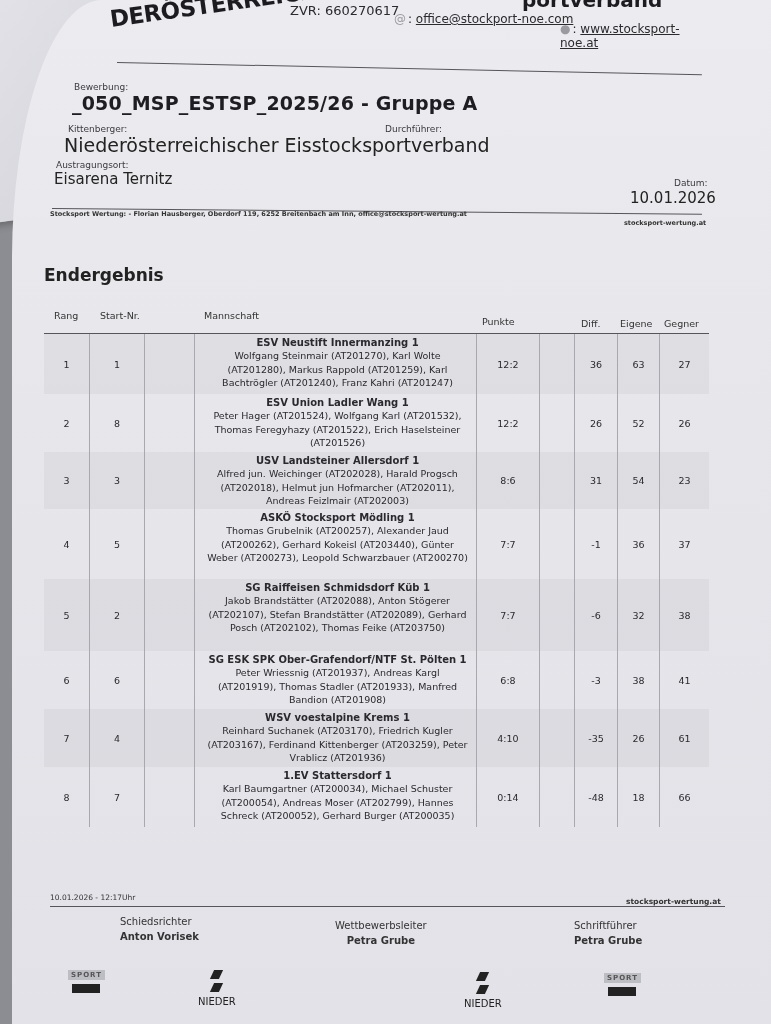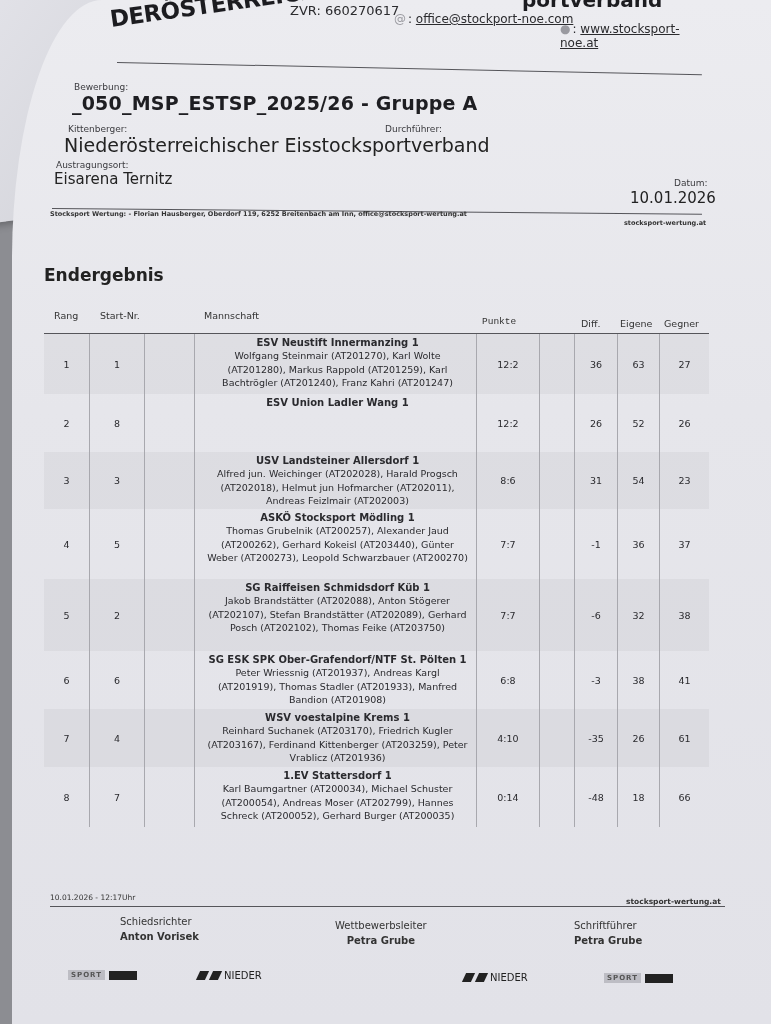--- a/index.html
+++ b/index.html
@@ -73,21 +73,21 @@
     .c-eig { width: 42px; }
     .c-geg { width: 50px; }
     .team-name { font-weight: bold; font-size: 10px; display: block; line-height: 13px; }
     .players { font-size: 9.5px; line-height: 13.5px; display: block; }
 
     .footer-rule { position: absolute; left: 38px; top: 906px; width: 675px; height: 1px; background: #55555a; }
     .footer-stamp { position: absolute; left: 38px; top: 893px; font-size: 7.5px; color: #333; }
     .footer-site { position: absolute; left: 614px; top: 897px; font-size: 7.5px; font-weight: bold; color: #333; }
     .sig { position: absolute; font-size: 10px; color: #333; text-align: left; }
     .sig b { display: block; margin-top: 4px; }
-    .logo { position: absolute; font-size: 10px; color: #222; display: flex; align-items: center; gap: 4px; }
+    .logo { position: absolute; font-size: 10px; color: #222; display: flex; align-items: center; gap: 4px; flex-direction: column; }
     .logo .sport { font-size: 7px; font-weight: bold; letter-spacing: 1px; background: #bdbdc4; padding: 1px 3px; color: #555; }
     .logo .blk { width: 28px; height: 9px; background: #222; display: inline-block; }
     .logo .para { width: 9px; height: 9px; background: #222; transform: skewX(-25deg); display: inline-block; }
   </style>
 </head>
 <body>
 
 <div class="back-sheet">
   <div class="back-sheet-text"></div>
 </div>
@@ -127,21 +127,21 @@
   <div class="wertung-info">Stocksport Wertung: - Florian Hausberger, Oberdorf 119, 6252 Breitenbach am Inn, office@stocksport-wertung.at</div>
   <div class="wertung-site">stocksport-wertung.at</div>
 
   <div class="section-title">Endergebnis</div>
 
   <div class="table">
     <div class="thead">
       <span style="left:10px;">Rang</span>
       <span style="left:56px;">Start-Nr.</span>
       <span style="left:160px;">Mannschaft</span>
-      <span style="left:438px; top:8px;font-family:Liberation Mono, monospace;">Punkte</span>
+      <span style="left:438px; top:8px;">Punkte</span>
       <span style="left:537px; top:10px;">Diff.</span>
       <span style="left:576px; top:10px;">Eigene</span>
       <span style="left:620px; top:10px;">Gegner</span>
     </div>
 
     <div class="row shade" style="height:60px;">
       <div class="cell c-rang">1</div>
       <div class="cell c-start">1</div>
       <div class="cell c-blank"></div>
       <div class="cell c-team">
@@ -154,20 +154,21 @@
       <div class="cell c-eig">63</div>
       <div class="cell c-geg">27</div>
     </div>
 
     <div class="row" style="height:58px;">
       <div class="cell c-rang">2</div>
       <div class="cell c-start">8</div>
       <div class="cell c-blank"></div>
       <div class="cell c-team">
         <span class="team-name">ESV Union Ladler Wang 1</span>
+        <span class="players">Peter Hager (AT201524), Wolfgang Karl (AT201532), Thomas Feregyhazy (AT201522), Erich Haselsteiner (AT201526)</span>
       </div>
       <div class="cell c-pkt">12:2</div>
       <div class="cell c-blank2"></div>
       <div class="cell c-diff">26</div>
       <div class="cell c-eig">52</div>
       <div class="cell c-geg">26</div>
     </div>
 
     <div class="row shade" style="height:57px;">
       <div class="cell c-rang">3</div>

